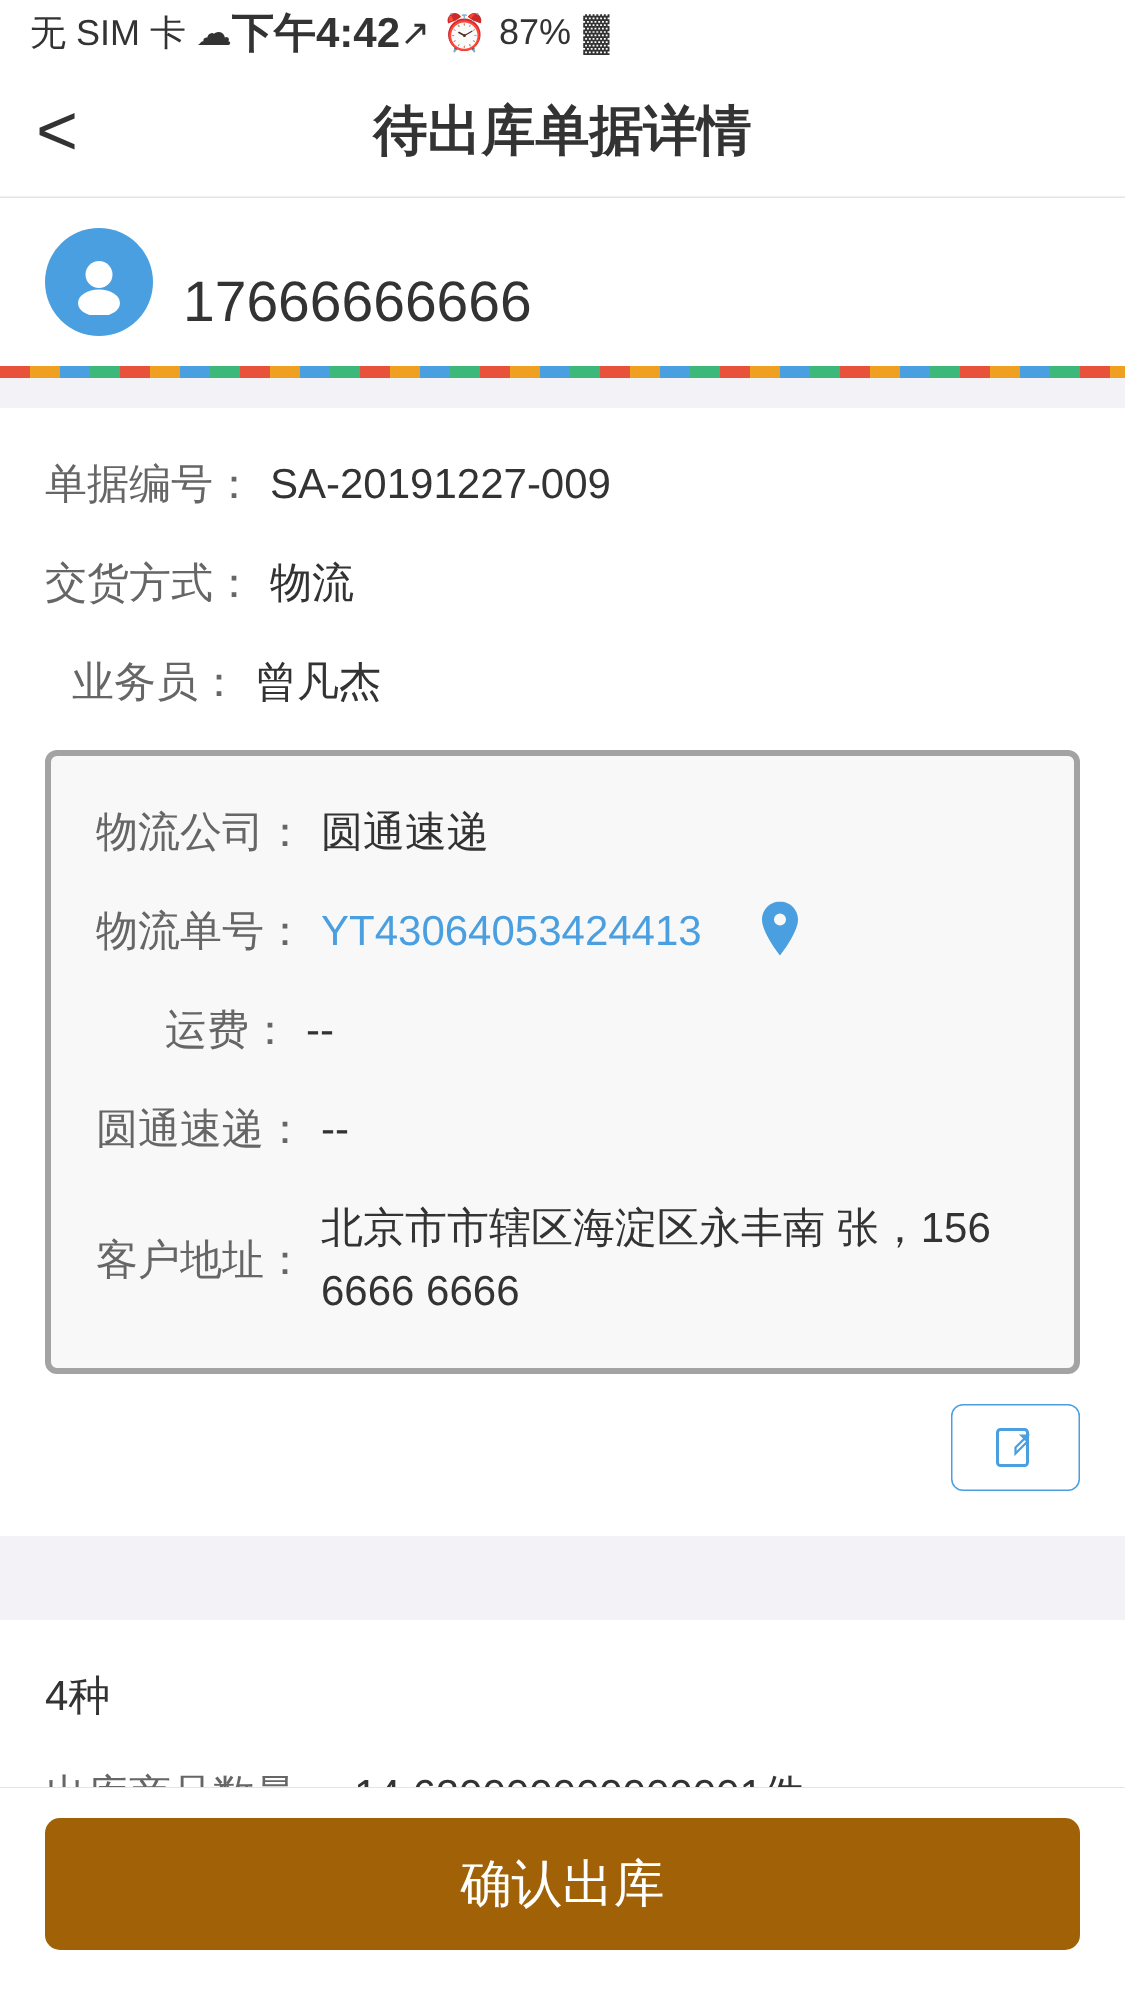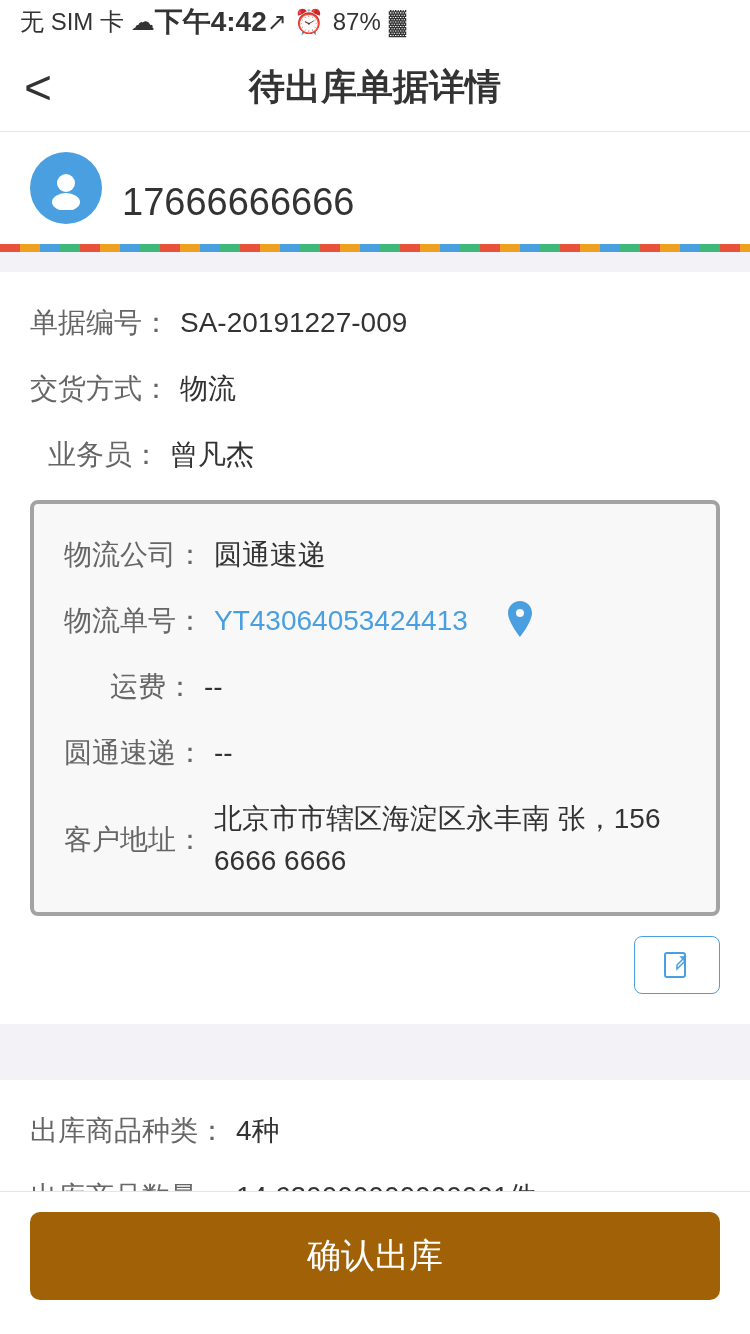--- a/index.html
+++ b/index.html
@@ -281,21 +281,20 @@
           <path d="M18 6l4 4-8 8H14v-4l8-8z" stroke="#4a9fe0" stroke-width="1.5" fill="none"></path>
         </svg>
       </button>
     </div>
   </div>
 
   <div class="section-divider"></div>
 
   <div class="section">
     <div class="info-row">
-      <span class="info-label">出库商品种类：</span>
       <span class="info-value">4种</span>
     </div>
     <div class="info-row">
       <span class="info-label">出库商品数量：</span>
       <span class="info-value">14.620000000000001件</span>
     </div>
     <div class="btn-row">
       <button class="btn-outline">
         <svg width="28" height="28" viewBox="0 0 28 28" fill="none">
           <rect x="2" y="2" width="24" height="24" rx="2" stroke="#4a9fe0" stroke-width="2" fill="none"></rect>

